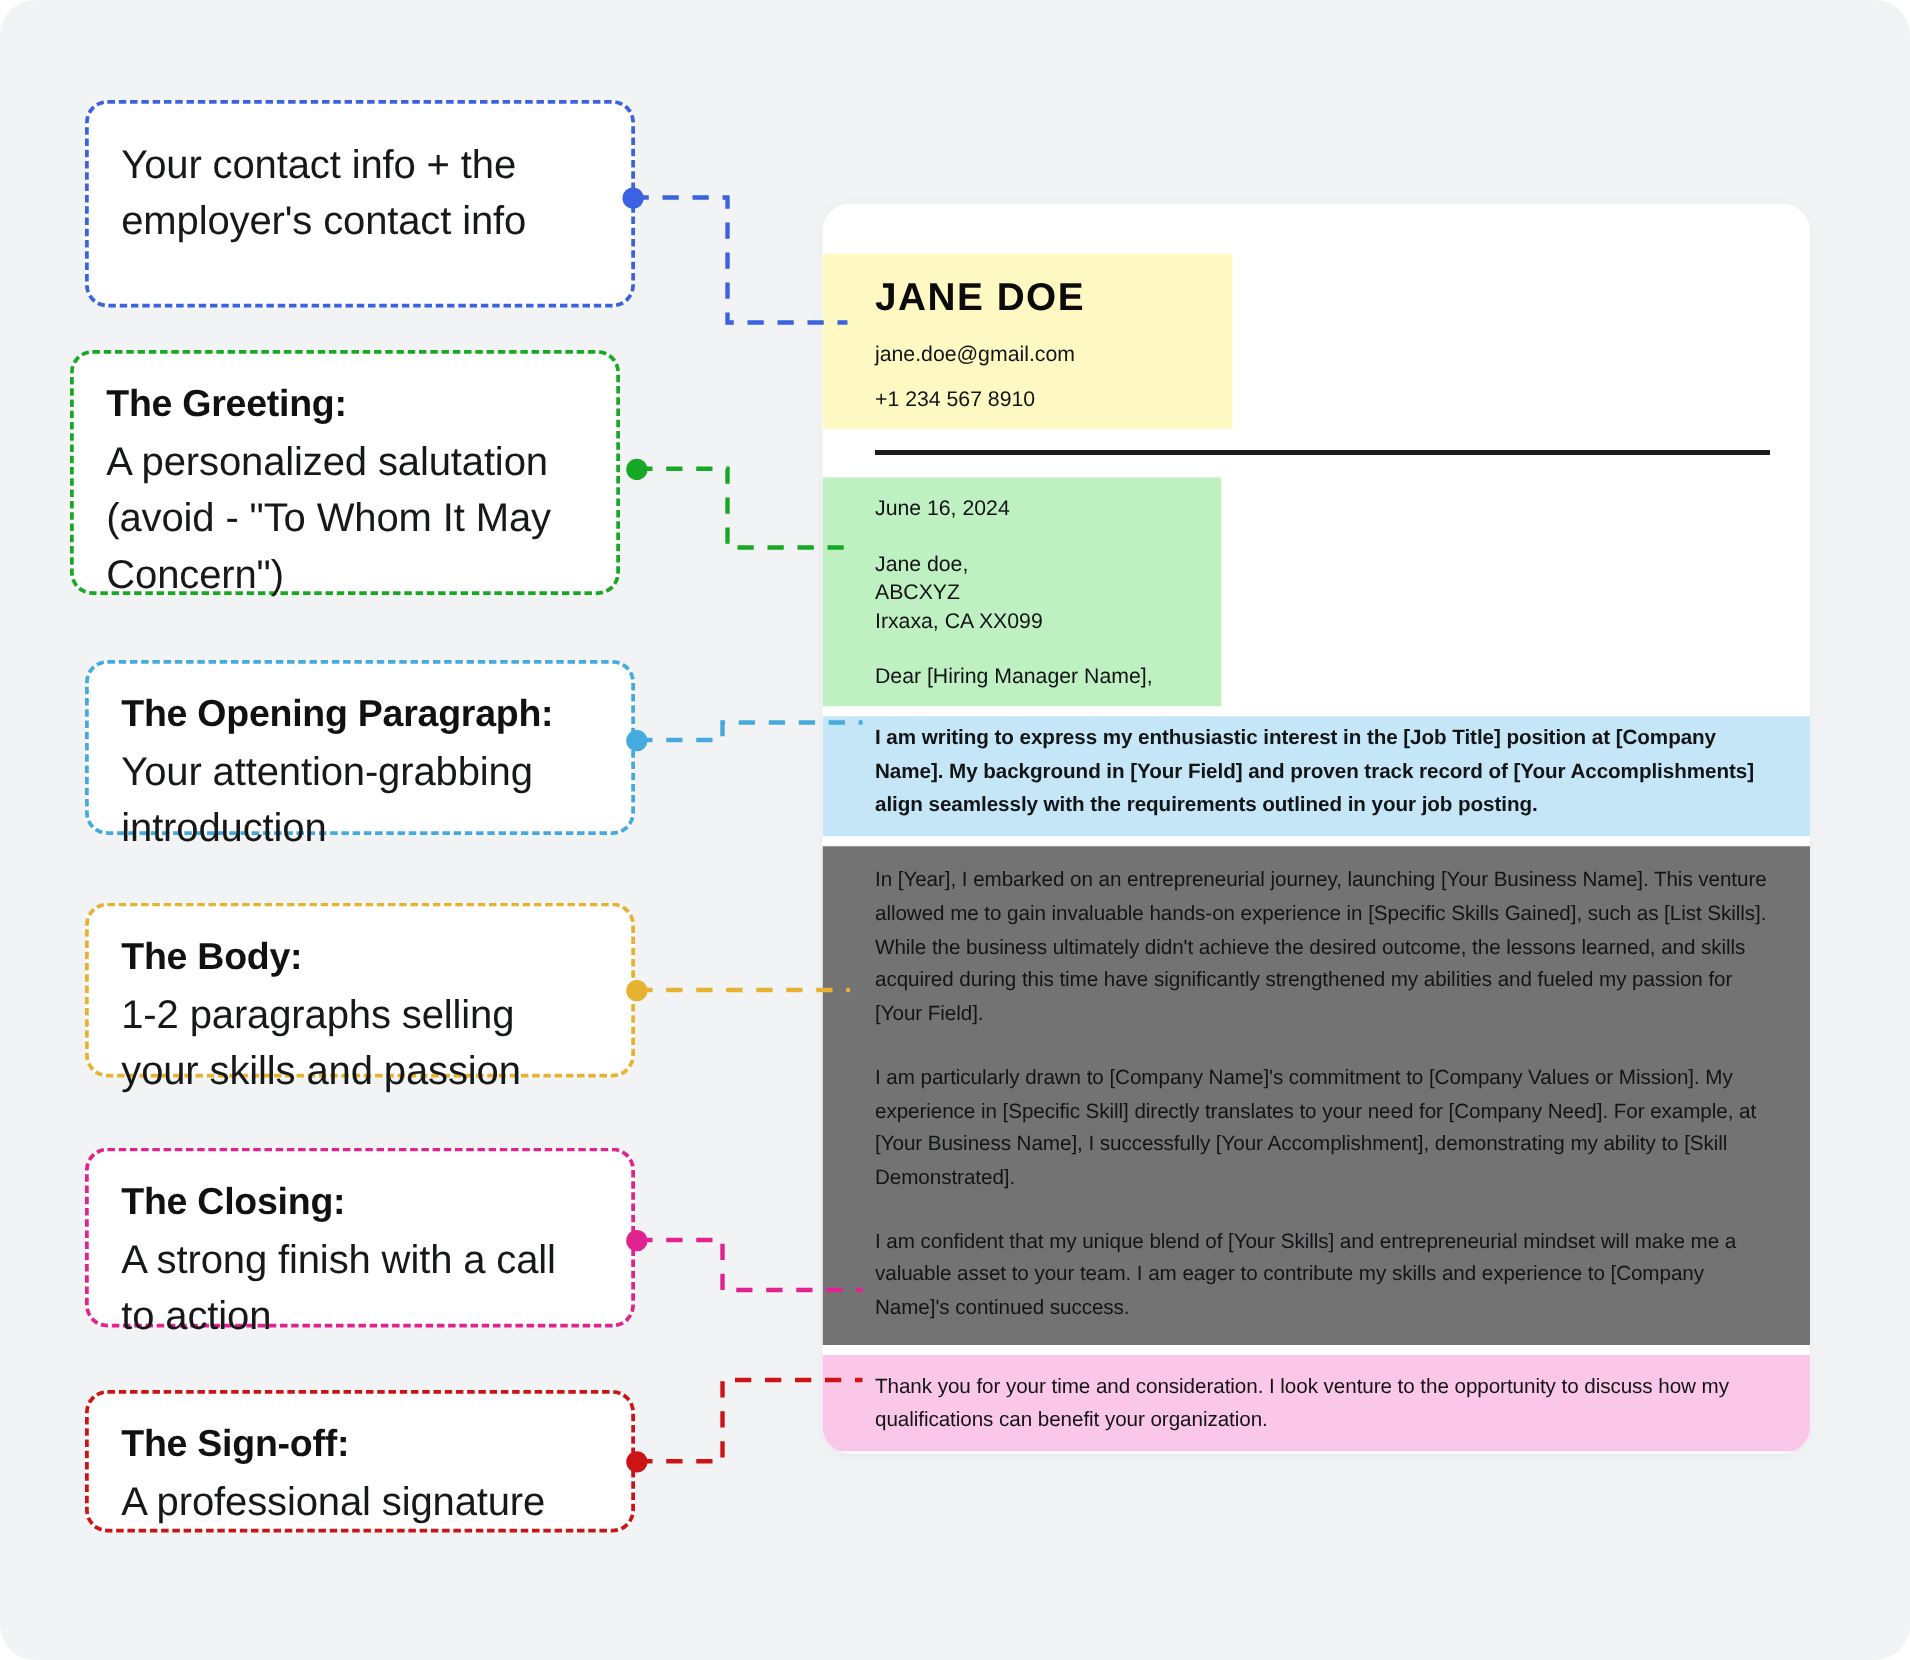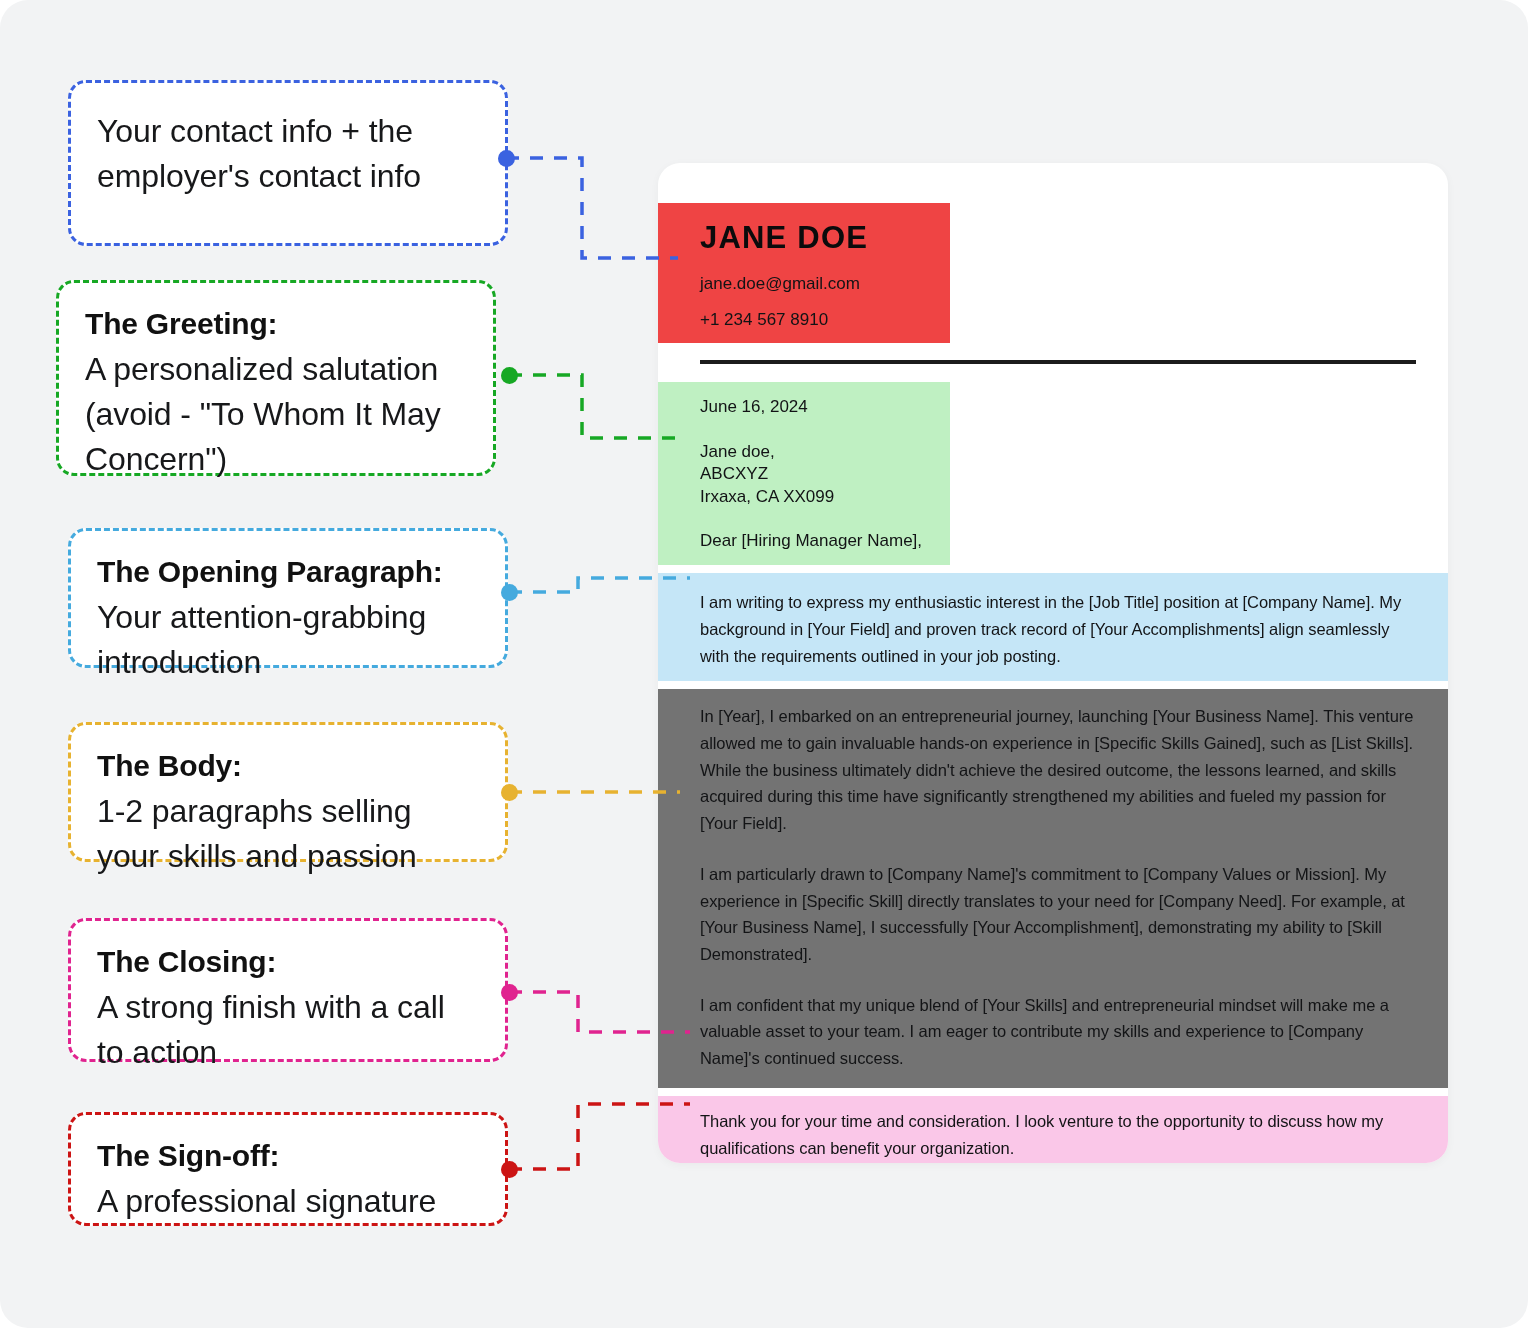--- a/index.html
+++ b/index.html
@@ -88,22 +88,22 @@
   }
 
   
   .hl {
     position: relative;
     padding: 0;
   }
 
   .hl-header {
     margin-top: 40px;
-    width: 292px;
-    background: #ef4444;
+    width: 328px;
+    background: #fef9c3;
     padding: 14px 0 12px 42px;
   }
   .doc-name {
     font-size: 31px;
     font-weight: bold;
     letter-spacing: 1.2px;
     color: #0b0b0c;
     line-height: 1.35;
   }
   .doc-contact {
@@ -114,36 +114,37 @@
   }
 
   .doc-rule {
     height: 4px;
     background: #1c1c1c;
     margin: 17px 32px 0 42px;
   }
 
   .hl-greeting {
     margin-top: 18px;
-    width: 292px;
+    width: 319px;
     background: #bff0c2;
     padding: 14px 0 12px 42px;
   }
   .gl {
     font-size: 17px;
     color: #121315;
     line-height: 1.33;
   }
   .gl-gap { height: 22px; }
 
   .hl-opening {
     margin-top: 8px;
     width: 100%;
     background: #c5e6f7;
-    padding: 16px 32px 12px 42px;
+    padding: 4px 32px 12px 42px;
+    font-weight: bold;
   }
   .hl-body {
     margin-top: 8px;
     width: 100%;
     background: #737373;
     padding: 14px 32px 16px 42px;
   }
   .hl-closing {
     margin-top: 8px;
     width: 100%;

